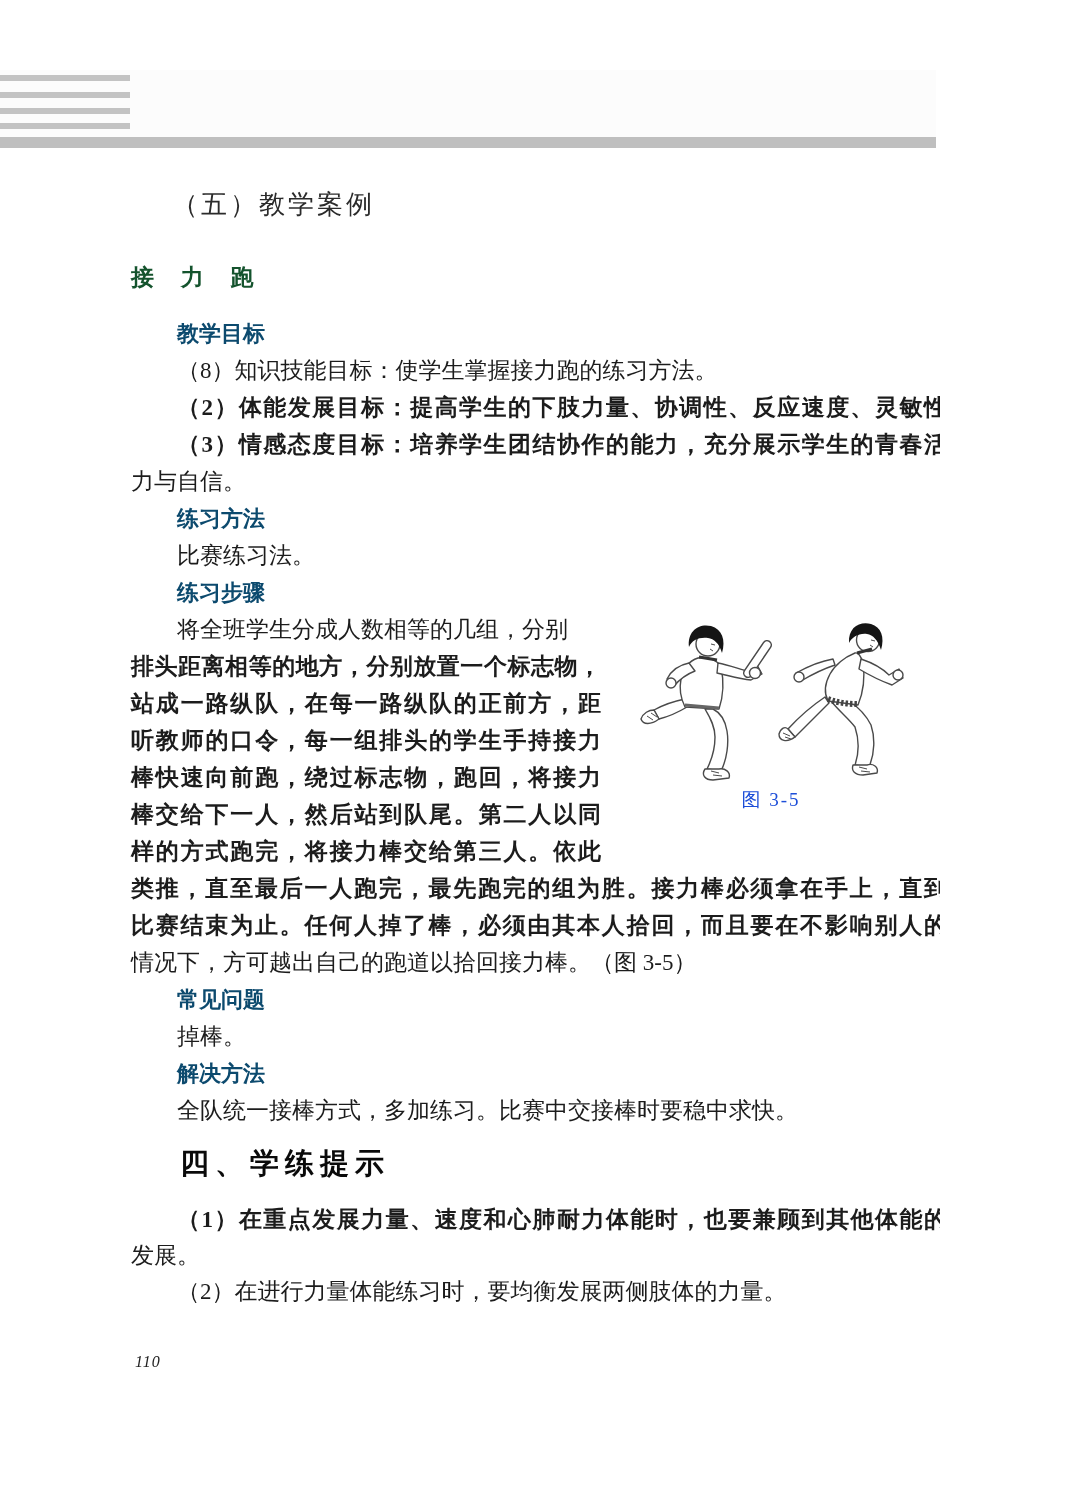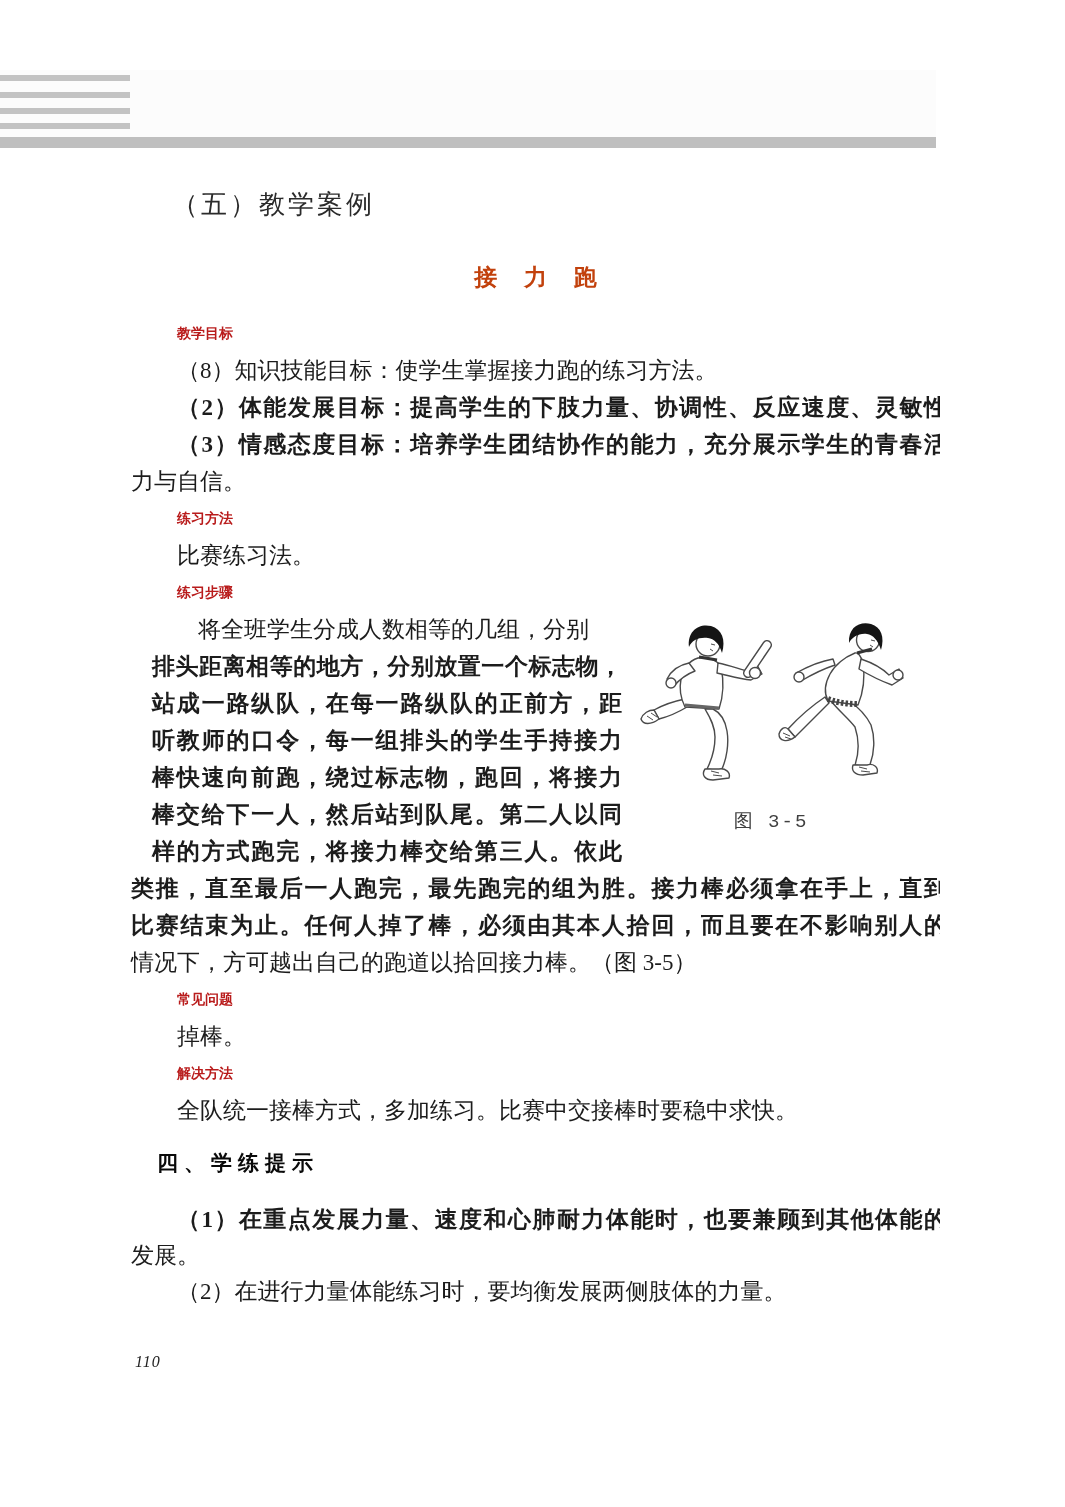--- a/index.html
+++ b/index.html
@@ -19,42 +19,42 @@
 
   
   .text-col{position:absolute;left:131px;top:0;width:816px;}
 
   .sec-h{
     margin-top:188px;margin-left:41px;
     font-size:26px;line-height:34px;color:#2b2b2b;
     letter-spacing:3px;
   }
   .case-title{
-    margin-top:37px;text-align:center;
-    font-size:23px;line-height:37px;font-weight:700;color:#c2410c;
+    margin-top:37px;text-align:left;
+    font-size:23px;line-height:37px;font-weight:700;color:#14532d;
     letter-spacing:7px;word-spacing:7px;
   }
   .body-block{margin-top:19px;font-size:23px;line-height:37px;}
   .ln{min-height:37px;}
   .ind{text-indent:46px;}
   .jst{text-align:justify;text-align-last:justify;font-weight:bold;}
-  .nar{width:470px;margin-left:21px;}
+  .nar{width:470px;}
   .h-bold{
     font-family:"Liberation Sans", sans-serif;
-    font-weight:700;color:#b91c1c;font-size:14px;
+    font-weight:700;color:#0c4a6e;font-size:22px;
     padding-left:46px;
   }
   .steps{position:relative;}
   .fig{position:absolute;left:492px;top:2px;width:296px;text-align:center;}
   .fig svg{display:block;}
-  .fig-cap{margin-top:22px;font-size:19px;line-height:22px;color:#404040;letter-spacing:2px;font-family:Liberation Mono, monospace;}
+  .fig-cap{font-size:19px;line-height:22px;color:#1d4ed8;letter-spacing:2px;}
 
   .tips-h{
-    margin-top:14px;margin-left:26px;
-    font-size:21px;line-height:40px;font-weight:700;color:#0a0a0a;
+    margin-top:14px;margin-left:49px;
+    font-size:29px;line-height:40px;font-weight:700;color:#0a0a0a;
     letter-spacing:6px;
   }
   .tips-block{margin-top:19px;font-size:23px;line-height:36px;}
   .tips-block .ln{min-height:36px;}
 
   .page-num{
     margin-top:40px;margin-left:4px;
     font-style:italic;font-size:16px;line-height:24px;color:#222;
     letter-spacing:1px;
   }

